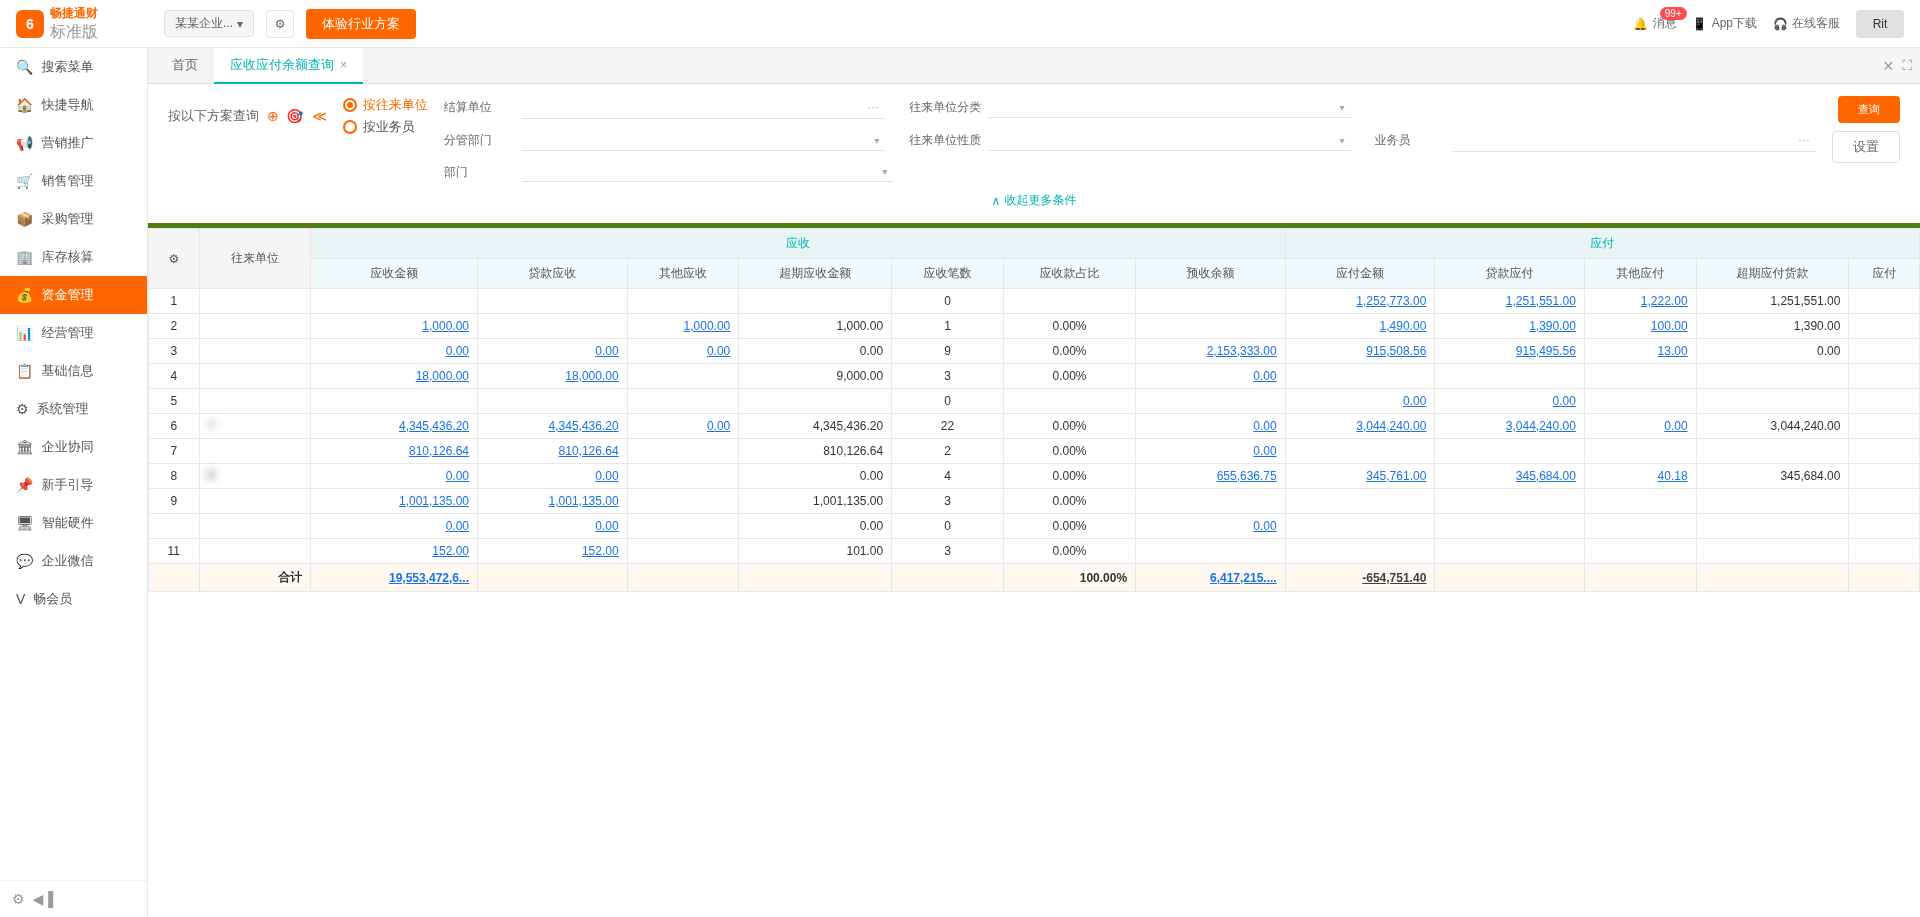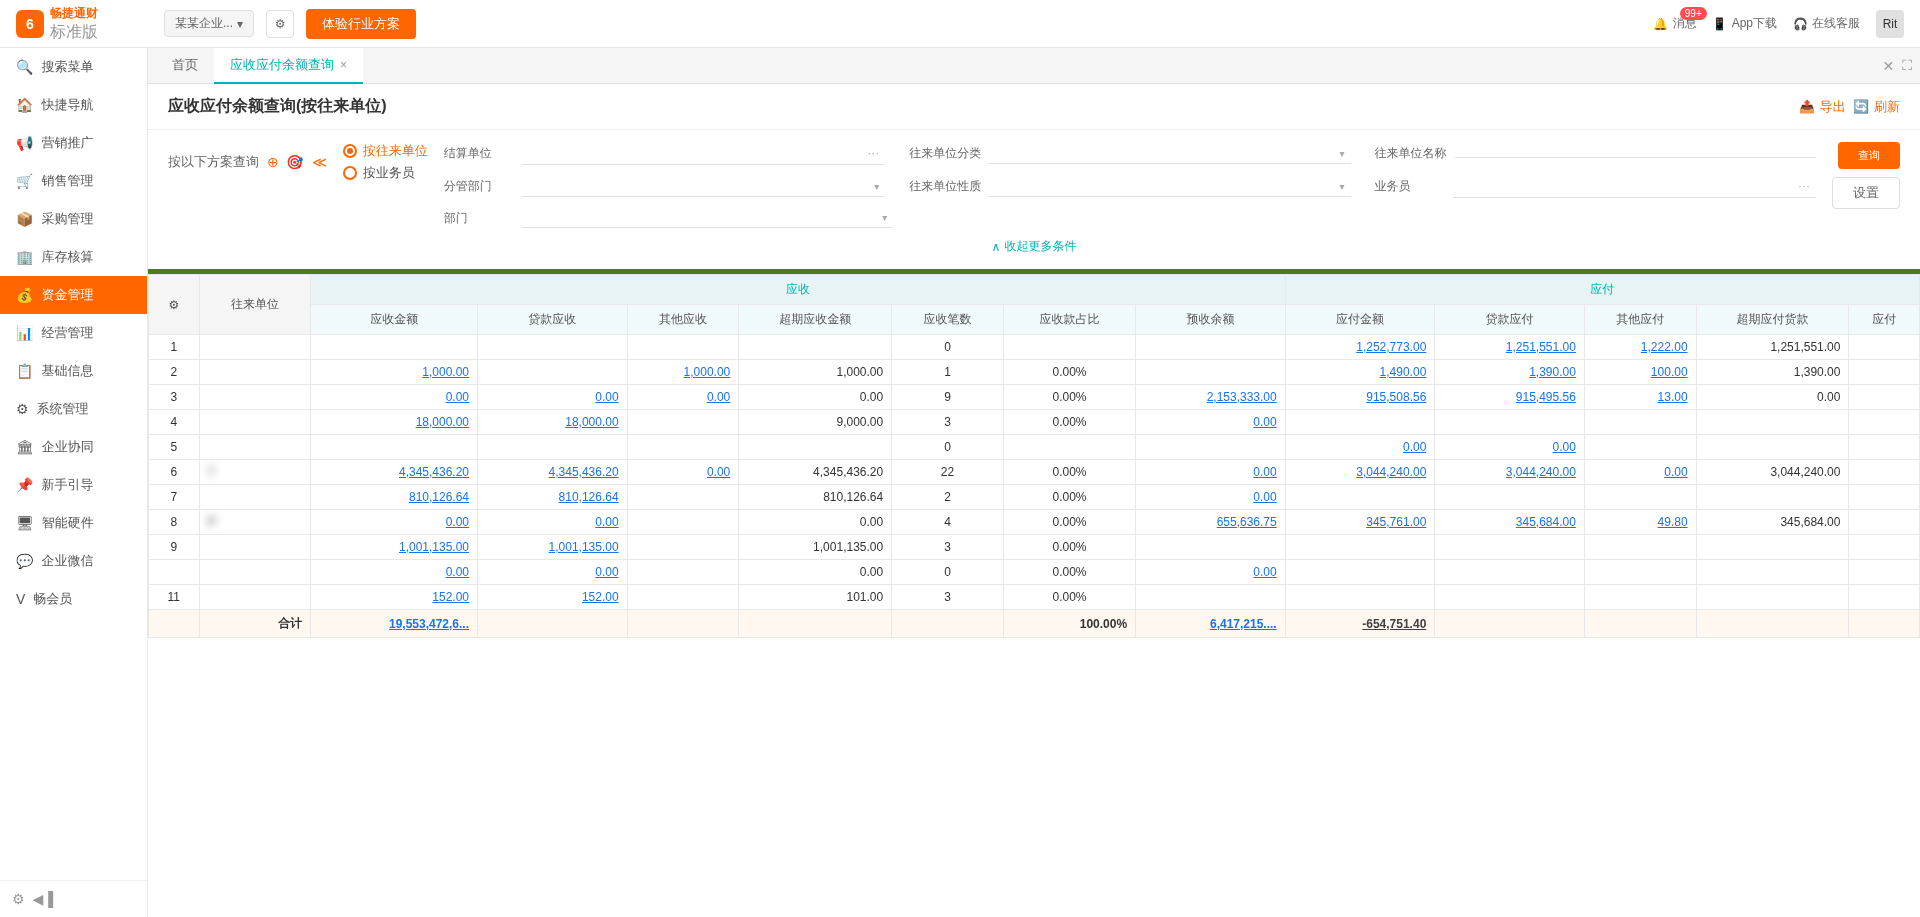--- a/index.html
+++ b/index.html
@@ -73,21 +73,21 @@
     }
     .badge {
       background: #ff4d4f;
       color: white;
       border-radius: 10px;
       padding: 1px 5px;
       font-size: 10px;
       position: absolute; top: -8px; right: -10px;
     }
     .user-avatar {
-      width: 28px; height: 28px;
+      width: 48px; height: 28px;
       background: #e0e0e0;
       border-radius: 14px;
     }
 
     
     .layout {
       display: flex;
       margin-top: 48px;
       height: calc(100vh - 48px);
     }
@@ -409,33 +409,20 @@
       <div class="tab-item active">
         <span>应收应付余额查询</span>
         <span class="tab-close">×</span>
       </div>
       <div class="tab-bar-right">
         <span class="tab-bar-icon">✕</span>
         <span class="tab-bar-icon">⛶</span>
       </div>
     </div>
 
-    <div class="page-header">
-      <div class="page-title">应收应付余额查询(按往来单位)</div>
-      <div class="header-actions">
-        <div class="action-btn">
-          <span>📤</span>
-          <span>导出</span>
-        </div>
-        <div class="action-btn">
-          <span>🔄</span>
-          <span>刷新</span>
-        </div>
-      </div>
-    </div>
 
     <div class="search-area">
       <div style="display:flex; gap:16px; align-items:flex-start;">
 
         <div style="display:flex; align-items:center; gap:8px; min-width:180px; flex-shrink:0;">
           <span class="search-label">按以下方案查询</span>
           <span class="opt-icon">⊕</span>
           <span class="opt-icon">🎯</span>
           <span class="opt-icon">≪</span>
           <div class="option-list">
@@ -458,26 +445,20 @@
               <div class="field-input">
                 <span></span>
                   <span class="field-dots">···</span>
               </div>
             </div>
             <div class="field-row">
               <span class="field-label">往来单位分类</span>
               <div class="field-input">
                 <span></span>
                   <span class="field-chevron">▾</span>
-              </div>
-            </div>
-            <div class="field-row">
-              <span class="field-label">往来单位名称</span>
-              <div class="field-input">
-                <span></span>
               </div>
             </div>
           </div>
 
           <div style="display:grid; grid-template-columns:1fr 1fr 1fr; gap:10px 24px; margin-bottom:10px; align-items:center;">
             <div class="field-row">
               <span class="field-label">分管部门</span>
               <div class="field-input">
                 <span></span>
                   <span class="field-chevron">▾</span>
@@ -666,21 +647,21 @@
               <td class="company-name blur-text">P</td>
               <td><span class="link-style">0.00</span></td>
               <td><span class="link-style">0.00</span></td>
               <td></td>
               <td>0.00</td>
               <td class="text-center">4</td>
               <td class="text-center">0.00%</td>
               <td><span class="link-style">655,636.75</span></td>
               <td><span class="link-style">345,761.00</span></td>
               <td><span class="link-style">345,684.00</span></td>
-              <td><span class="link-style">49.80</span></td>
+              <td><span class="link-style">40.18</span></td>
               <td>345,684.00</td>
               <td></td>
             </tr>
             <tr>
               <td class="text-center">9</td>
               <td class="company-name blur-text"></td>
               <td><span class="link-style">1,001,135.00</span></td>
               <td><span class="link-style">1,001,135.00</span></td>
               <td></td>
               <td>1,001,135.00</td>

